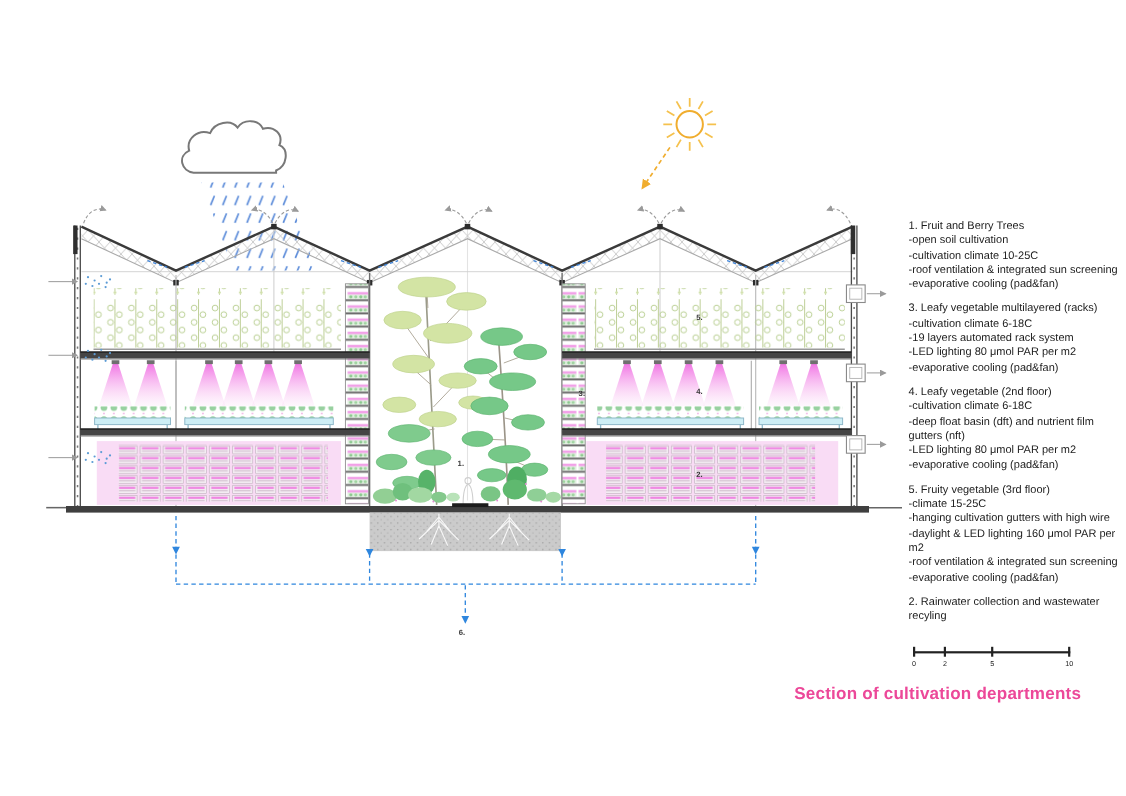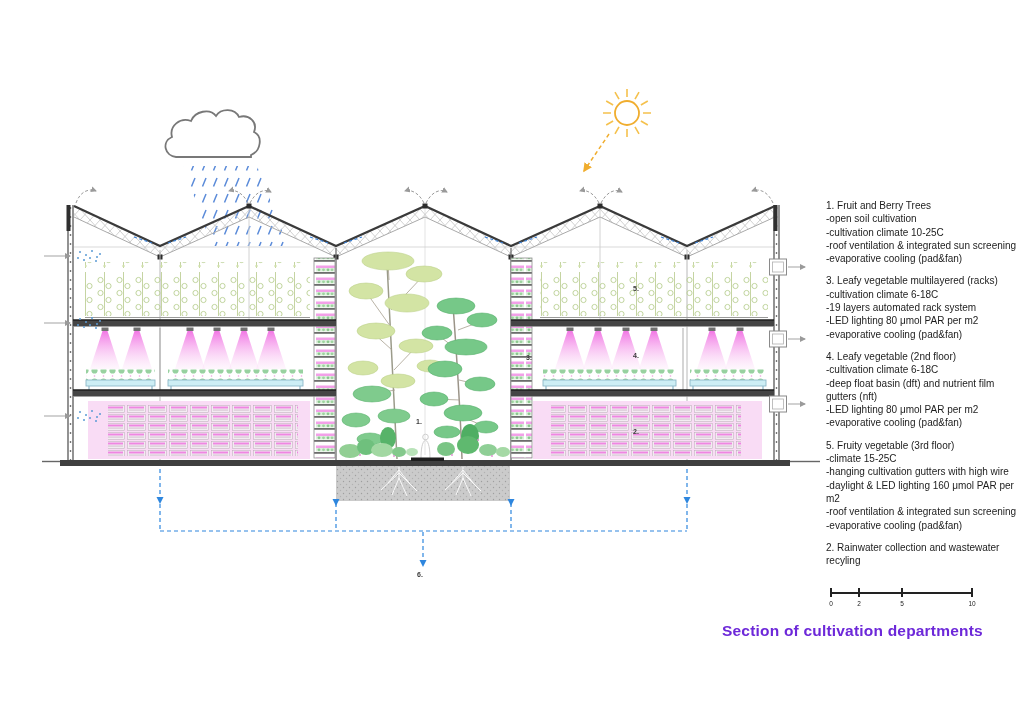--- a/index.html
+++ b/index.html
@@ -5,21 +5,21 @@
   html,body{margin:0;padding:0;background:#fff;}
   .canvas{position:relative;width:1024px;height:724px;background:#ffffff;overflow:hidden;
           font-family:"Liberation Sans",sans-serif;}
   .drawing{position:absolute;left:0;top:0;}
   .legend{position:absolute;left:826px;top:199px;width:198px;color:#1c1c1c;}
   .legend-item{font-size:10px;line-height:1.33;white-space:pre-line;margin-bottom:9px;}
   .scalebar{position:absolute;left:831px;top:592px;width:142px;height:2px;background:#222;}
   .scalebar .tick{position:absolute;top:-4px;width:2px;height:9px;background:#222;}
   .scalebar .ticklabel{position:absolute;top:8px;font-size:6.5px;color:#222;transform:translateX(-50%);}
   .drawing-title{position:absolute;left:722px;top:622px;font-size:15.5px;font-weight:600;
-          color:#6d28d9;letter-spacing:0.2px;}
+          color:#ec4899;letter-spacing:0.2px;}
   svg text{font-family:"Liberation Sans",sans-serif;}
 </style>
 </head>
 <body>
 
 <div class="canvas">
 
 <svg class="drawing" width="1024" height="724" viewBox="0 0 1024 724">
   <defs>
     <pattern id="webP" width="10" height="11" patternUnits="userSpaceOnUse">

